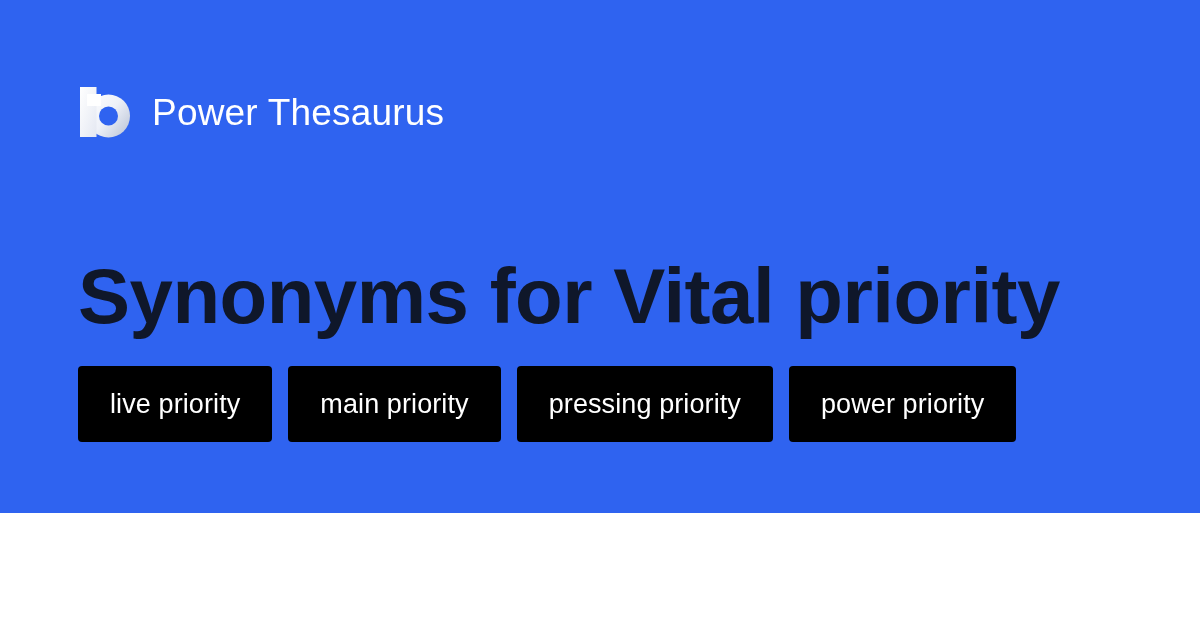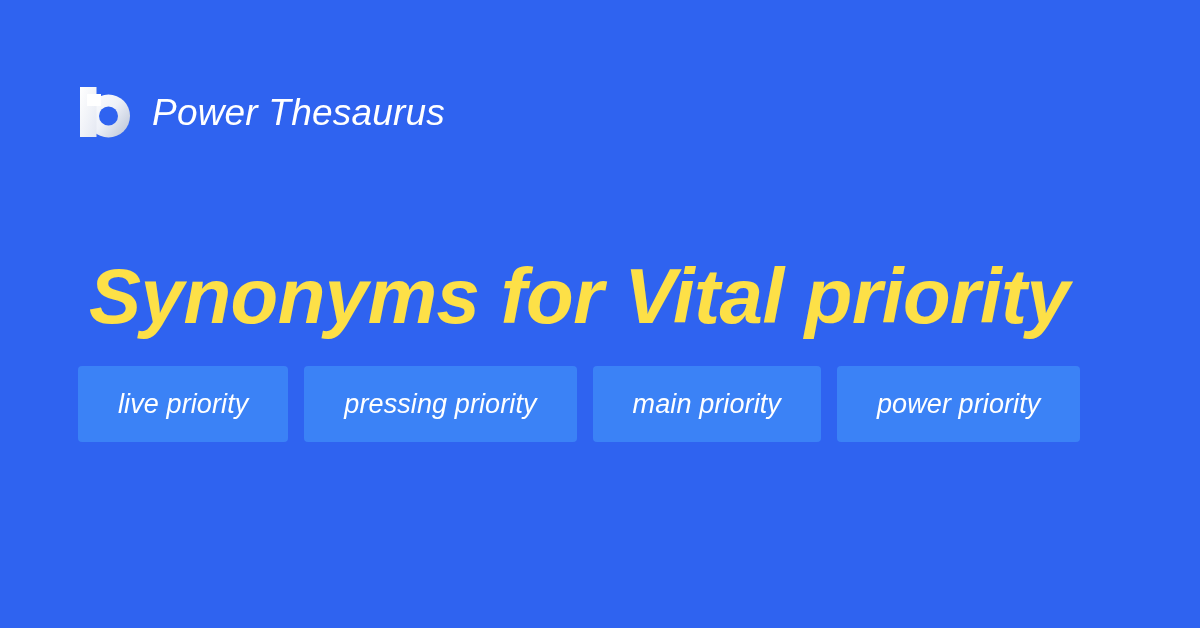--- a/index.html
+++ b/index.html
@@ -11,24 +11,23 @@
     width: 1200px;
     height: 628px;
     overflow: hidden;
     font-family: "Liberation Sans", sans-serif;
     -webkit-font-smoothing: antialiased;
   }
 
   #card {
     position: relative;
     width: 1200px;
-    height: 628px;
+    height: 513px;
     background: #2f63f0;
     box-sizing: border-box;
-    font-style: italic;
   }
 
   
   #brand {
     position: absolute;
     left: 78px;
     top: 84px;
     display: flex;
     align-items: center;
     height: 56px;
@@ -51,49 +50,48 @@
     white-space: nowrap;
     text-transform: capitalize;
   }
 
   
   #headline {
     position: absolute;
     left: 78px;
     top: 196px;
     width: 1060px;
-    color: #fde047;
+    color: #0f172a;
     font-size: 78px;
     font-weight: 700;
     line-height: 96px;
     letter-spacing: -0.5px;
     white-space: nowrap;
-    margin-left: 11px;
   }
 
   
   #chips {
     position: absolute;
     left: 78px;
     top: 366px;
     width: 1060px;
     display: flex;
     flex-wrap: wrap;
     gap: 18px 16px;
     align-content: flex-start;
   }
 
   .chip {
     height: 76px;
     box-sizing: border-box;
-    padding: 0 40px;
+    padding: 0 32px;
     display: flex;
     align-items: center;
     justify-content: center;
-    background: #3b82f6;
+    background: #000000;
     border-radius: 4px;
     color: #ffffff;
     font-size: 27px;
     font-weight: 400;
     line-height: 1;
     white-space: nowrap;
     letter-spacing: 0.1px;
   }
 </style>
 </head>
@@ -125,18 +123,18 @@
         <circle cx="30.5" cy="31" r="9.5" fill="#2f63f0"></circle>
       </svg>
     </span>
     <span id="brand-name">power thesaurus</span>
   </div>
 
   <h1 id="headline">Synonyms for Vital priority</h1>
 
   <div id="chips">
     <div class="chip">live priority</div>
+    <div class="chip">main priority</div>
     <div class="chip">pressing priority</div>
-    <div class="chip">main priority</div>
     <div class="chip">power priority</div>
   </div>
 
 </div>
 
 </body></html>

